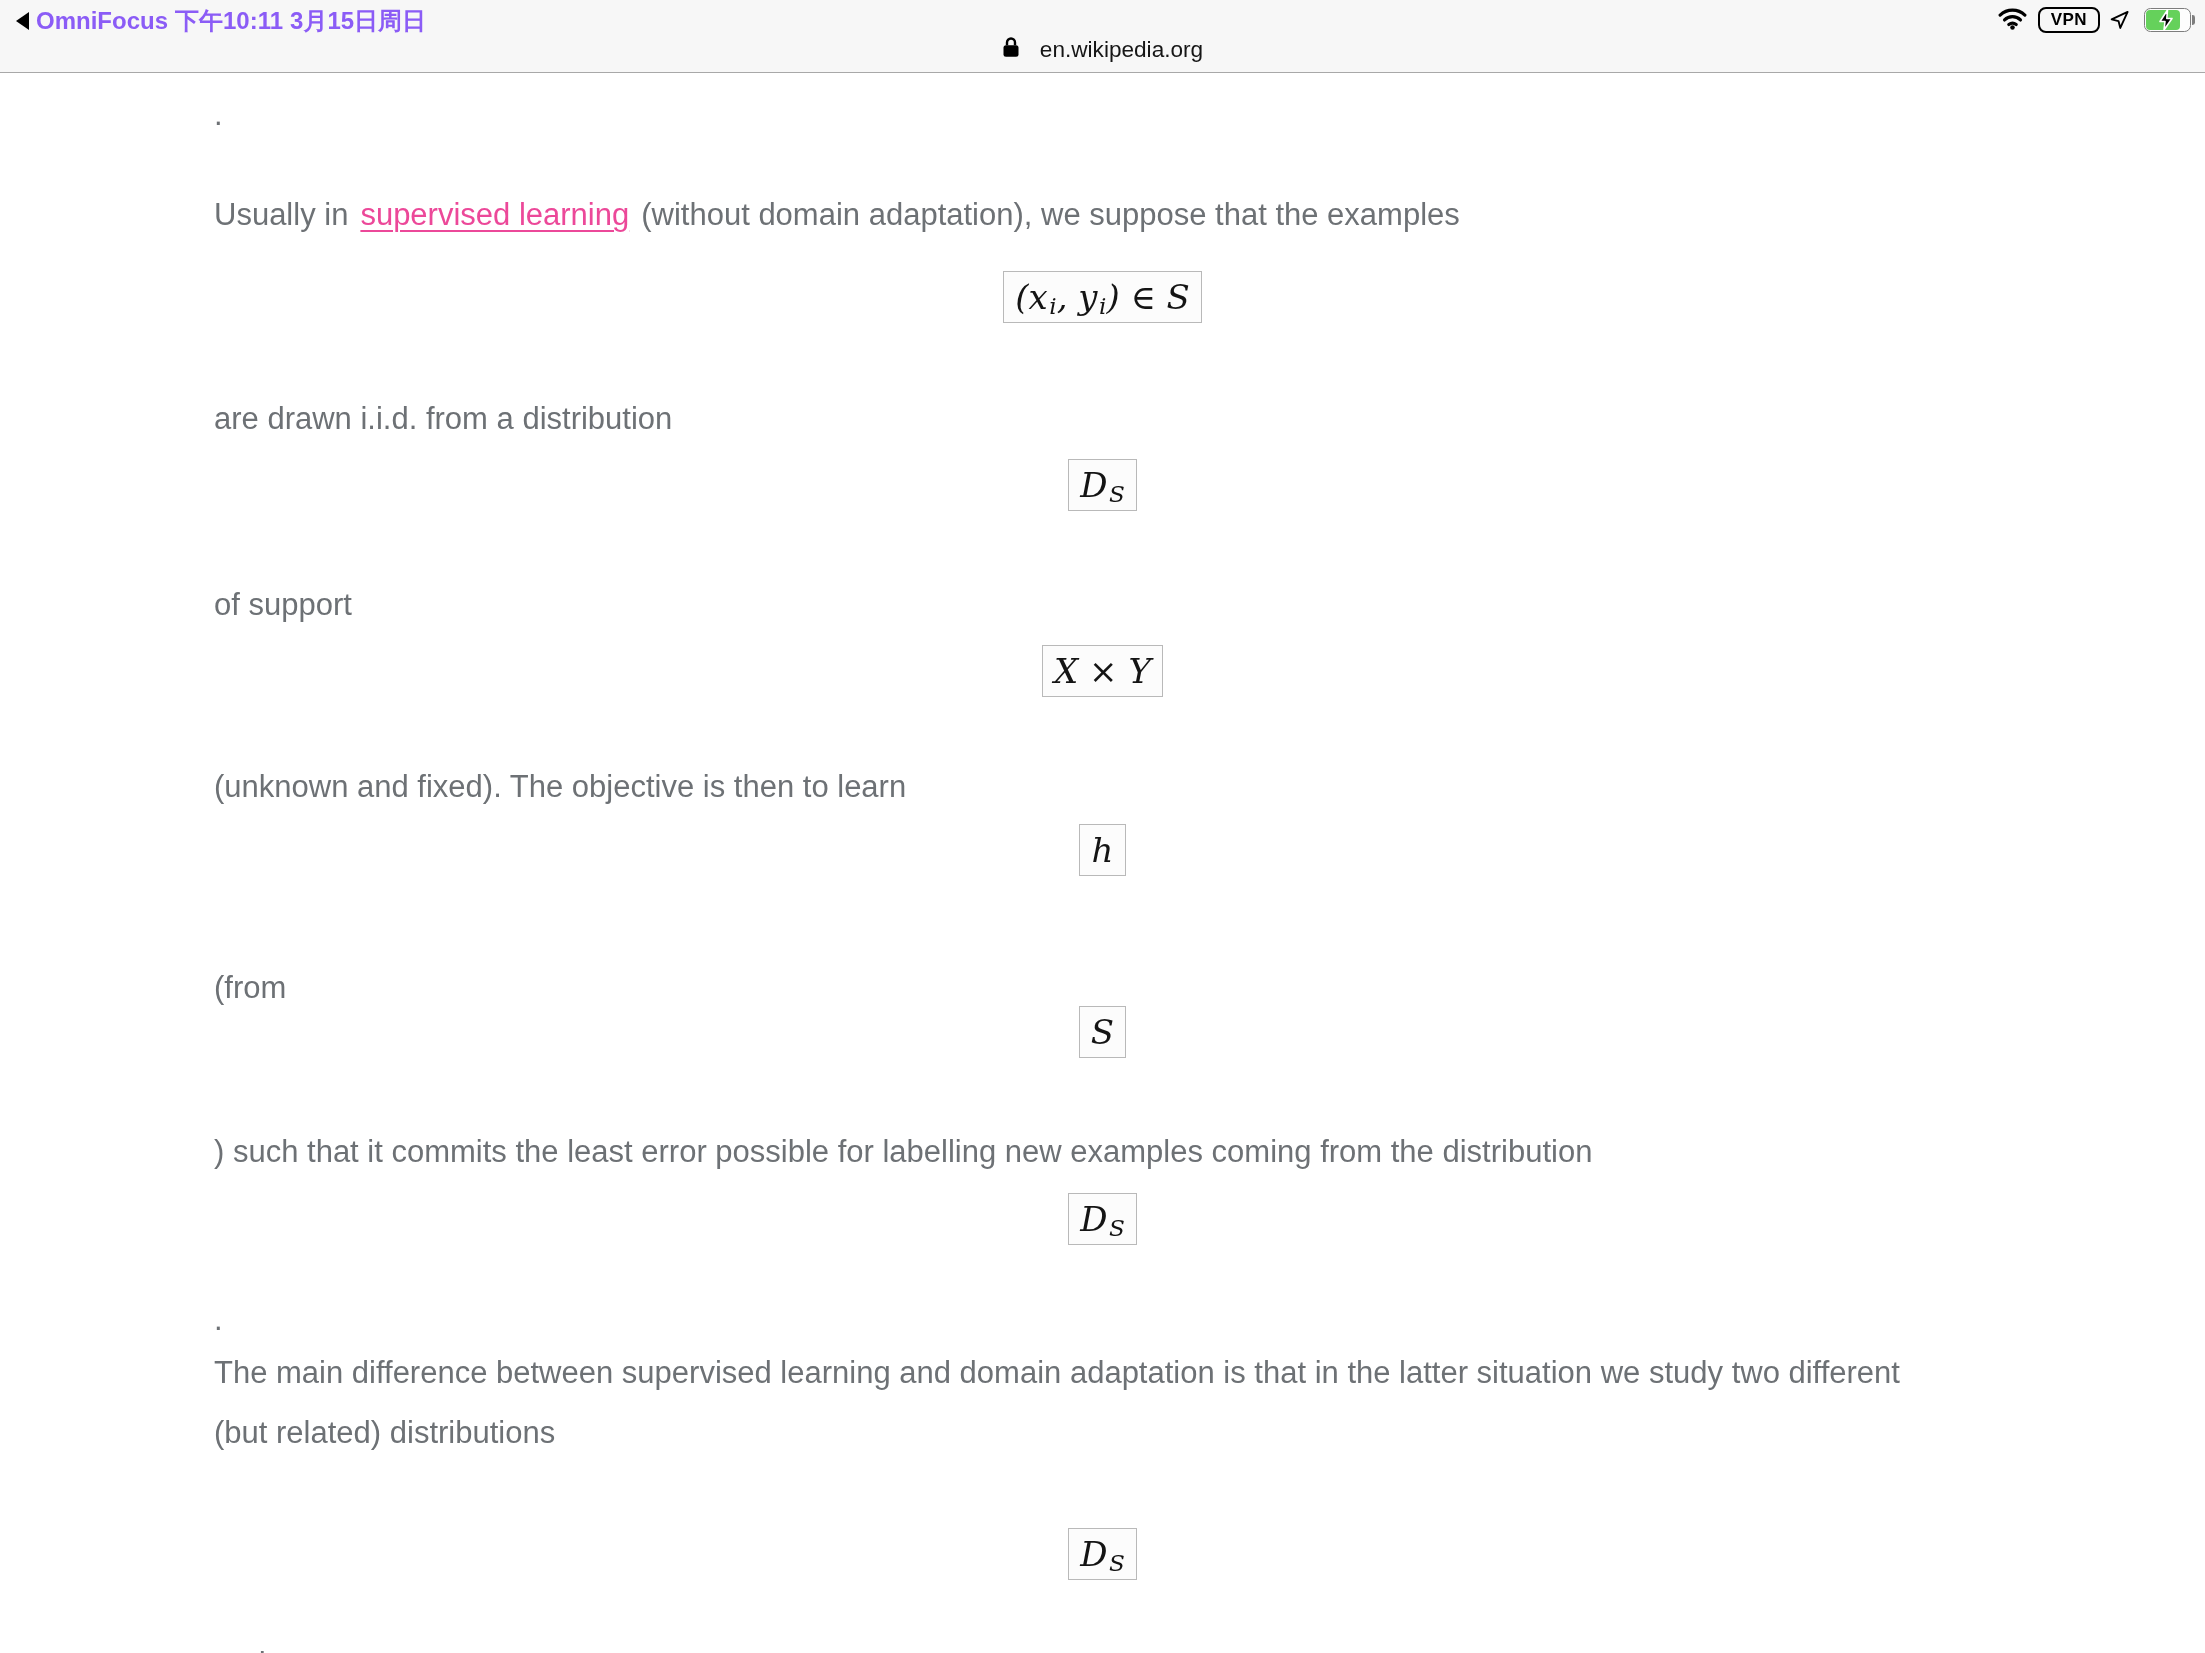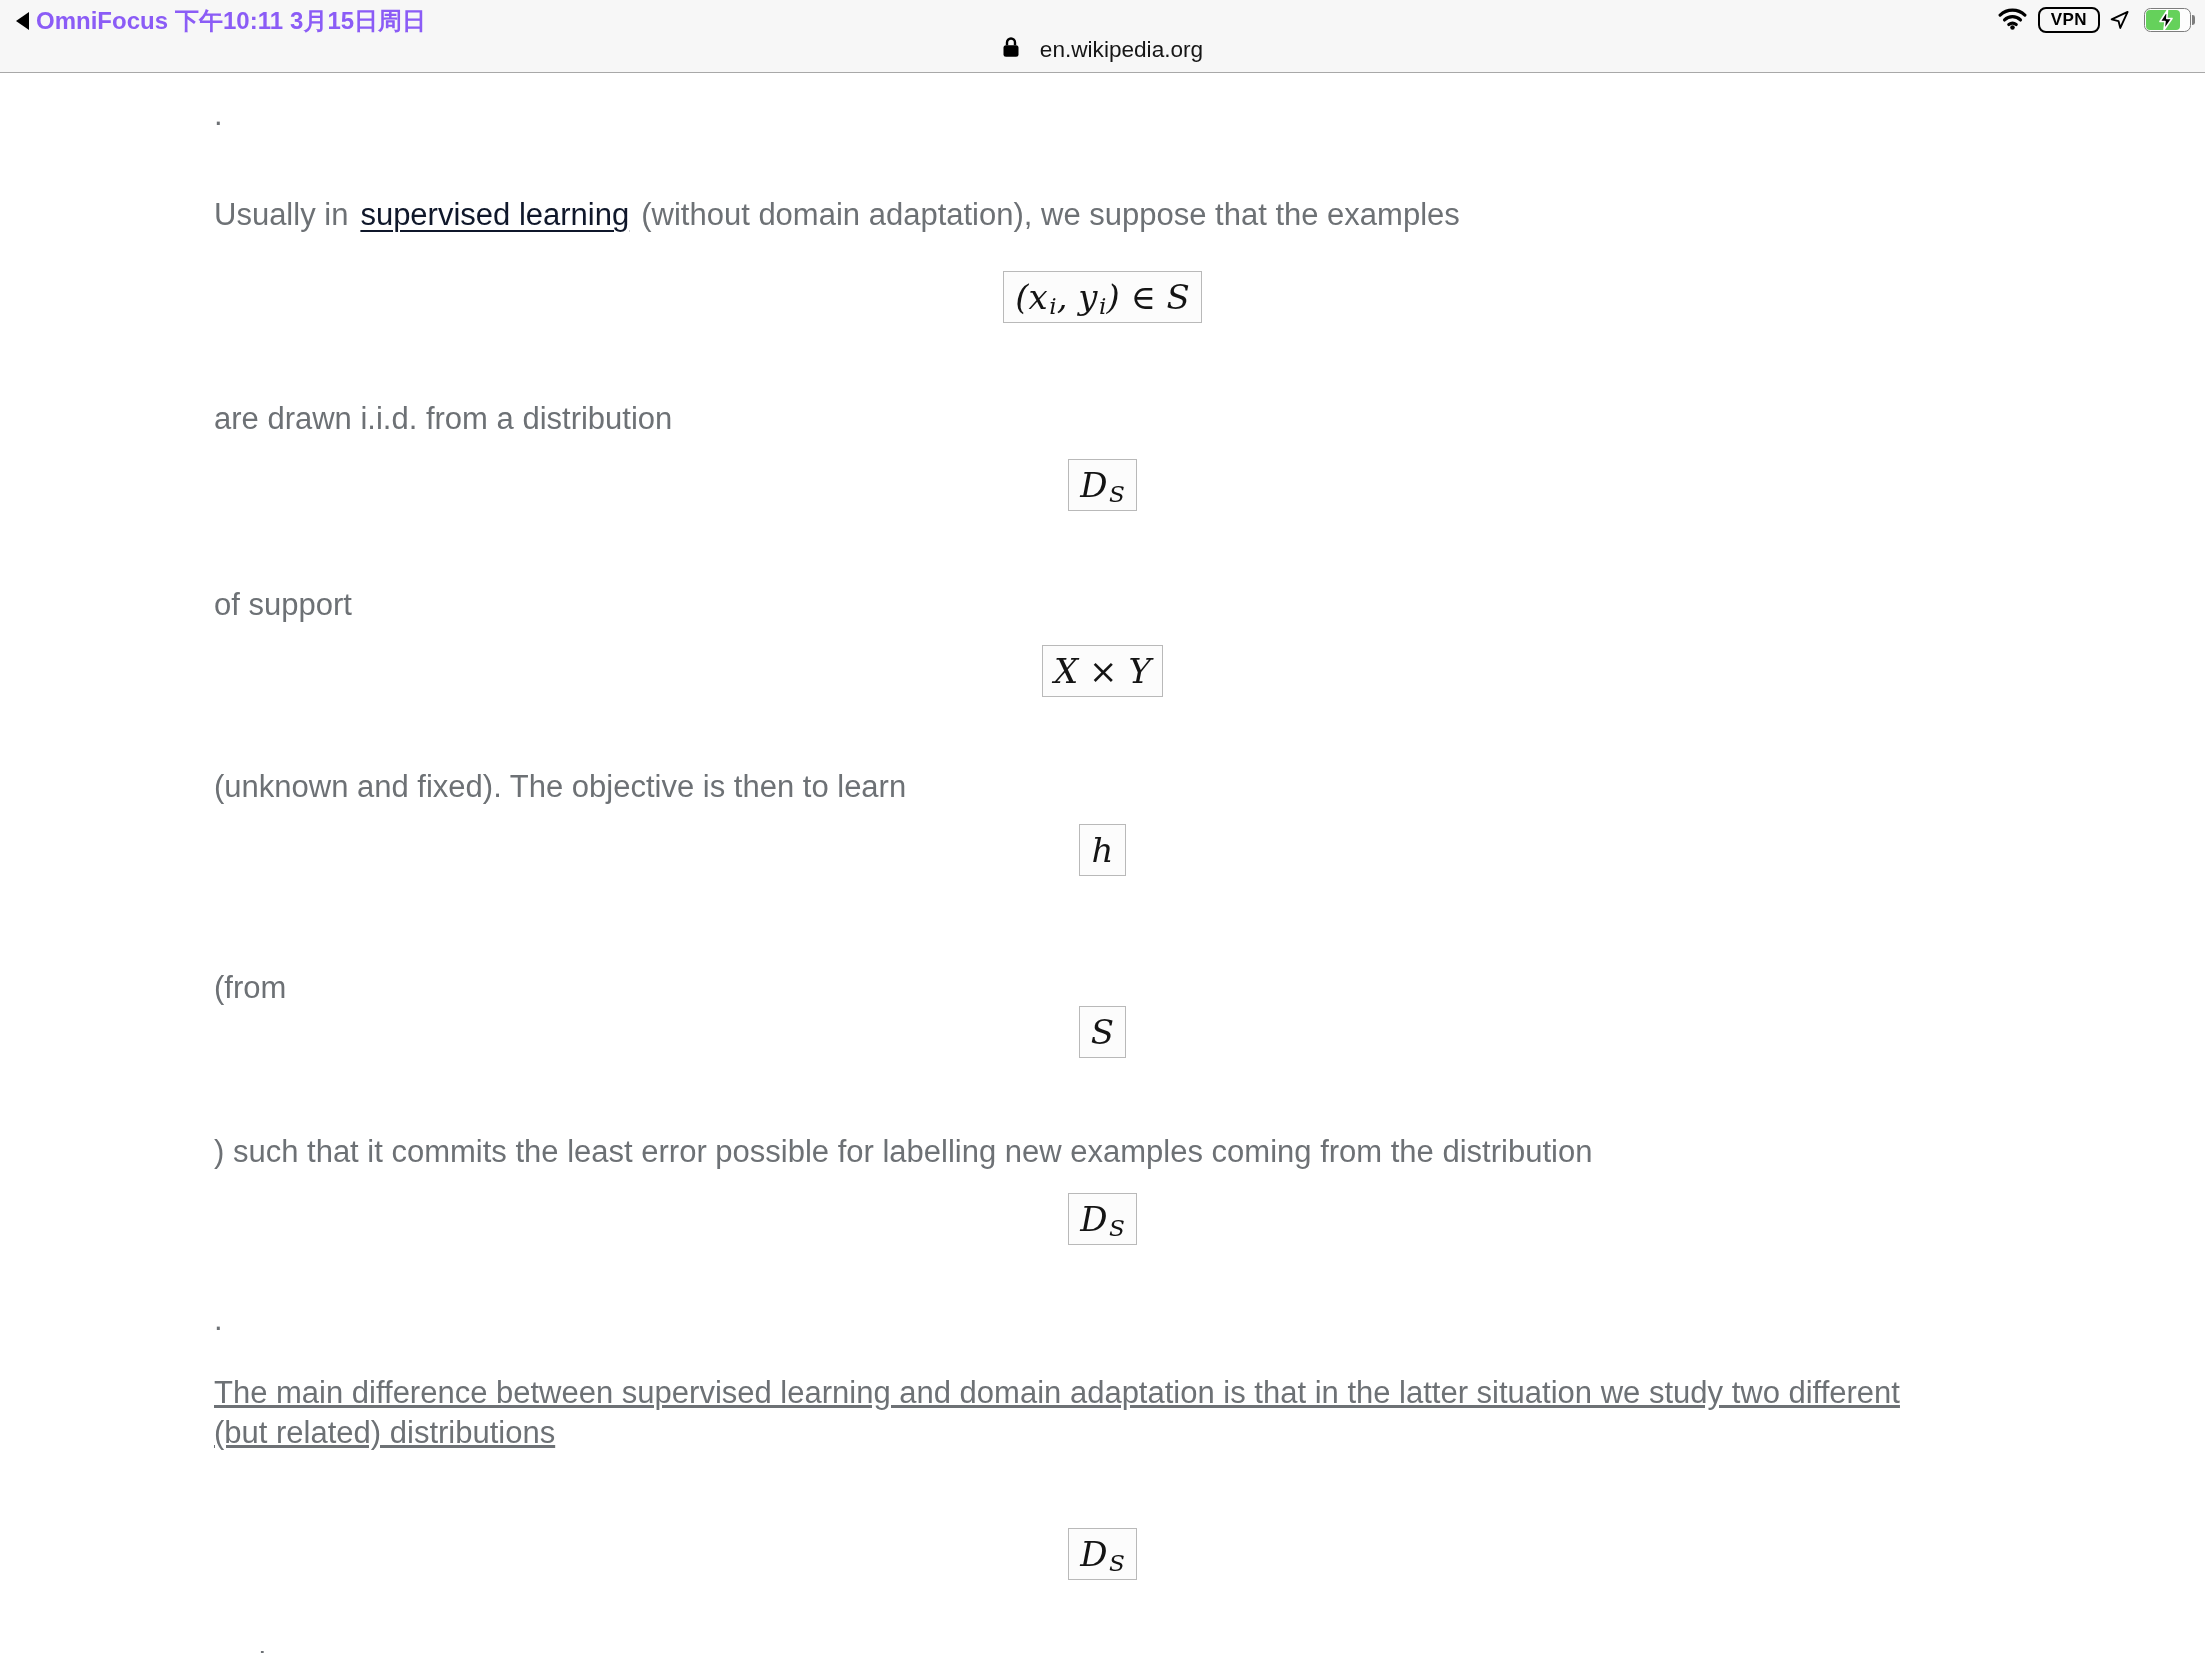--- a/index.html
+++ b/index.html
@@ -39,36 +39,36 @@
   
   .blk{position:absolute;left:214px;right:175px;font-size:31px;line-height:39px;color:#6d7175;white-space:pre-wrap;}
   .blk.math{left:0;right:0;text-align:center;}
   .mathbox{
     display:inline-block;border:1.6px solid #b9b9b9;background:#fcfcfc;
     padding:5.7px 11.3px;color:#141414;
     font-family:"DejaVu Serif","Liberation Serif",serif;font-style:italic;
     font-size:34px;line-height:39px;
   }
   .mathbox sub{font-size:0.68em;font-style:italic;line-height:0;vertical-align:-0.24em;margin-left:1.6px;}
-  .wlink{color:#0f172a;text-decoration:underline;text-decoration-thickness:1.6px;text-underline-offset:4.8px;margin:0 12px;}
+  .wlink{color:#ec4899;text-decoration:underline;text-decoration-thickness:1.6px;text-underline-offset:4.8px;margin:0 12px;}
   .b0{top:95px;}
   .b1{top:195px;}
   .b2{top:271px;}
   .b3{top:399px;}
   .b4{top:459px;}
   .b5{top:585px;}
   .b6{top:645px;}
   .b7{top:767px;}
   .b8{top:824px;}
   .b9{top:968px;}
   .b10{top:1006px;}
   .b11{top:1132px;}
   .b12{top:1193px;}
   .b13{top:1300px;}
-  .b14{top:1373px;line-height:40px;text-decoration:underline;}
+  .b14{top:1343px;line-height:60px;}
   .b15{top:1528px;}
   .b16{top:1644px;}
 </style>
 </head>
 <body>
 
 <div class="screen">
 
   <div class="chrome">
 

